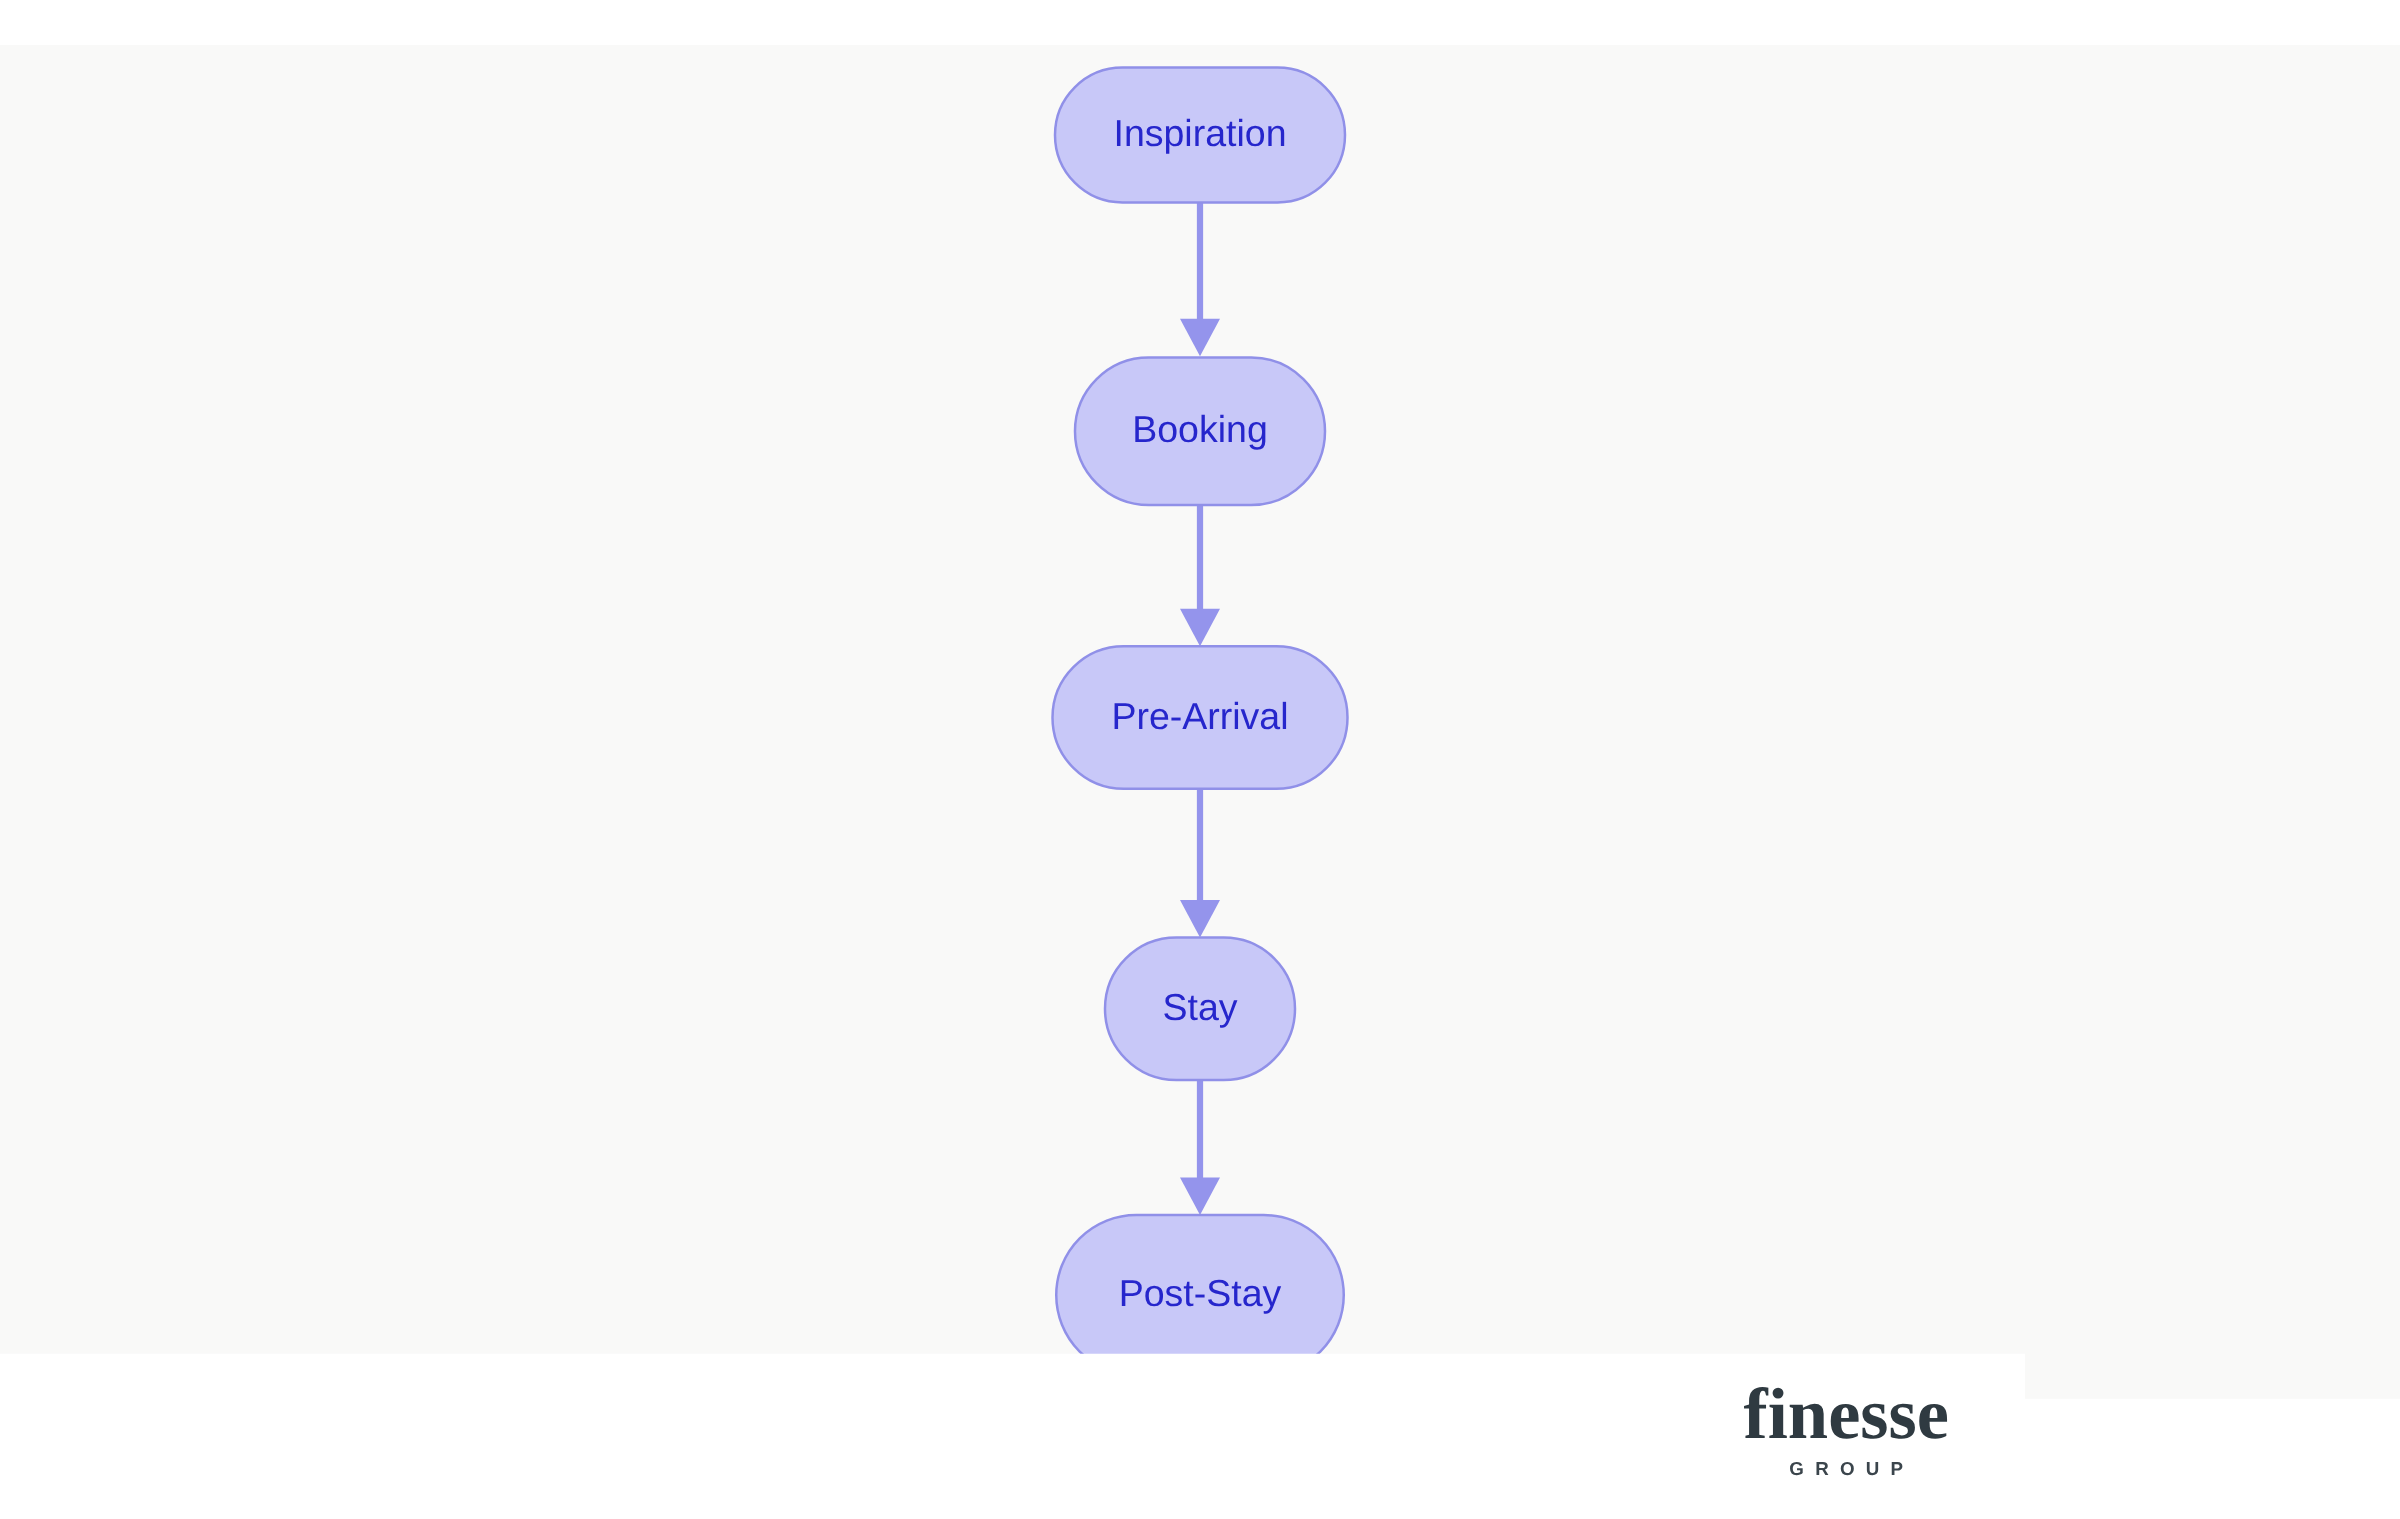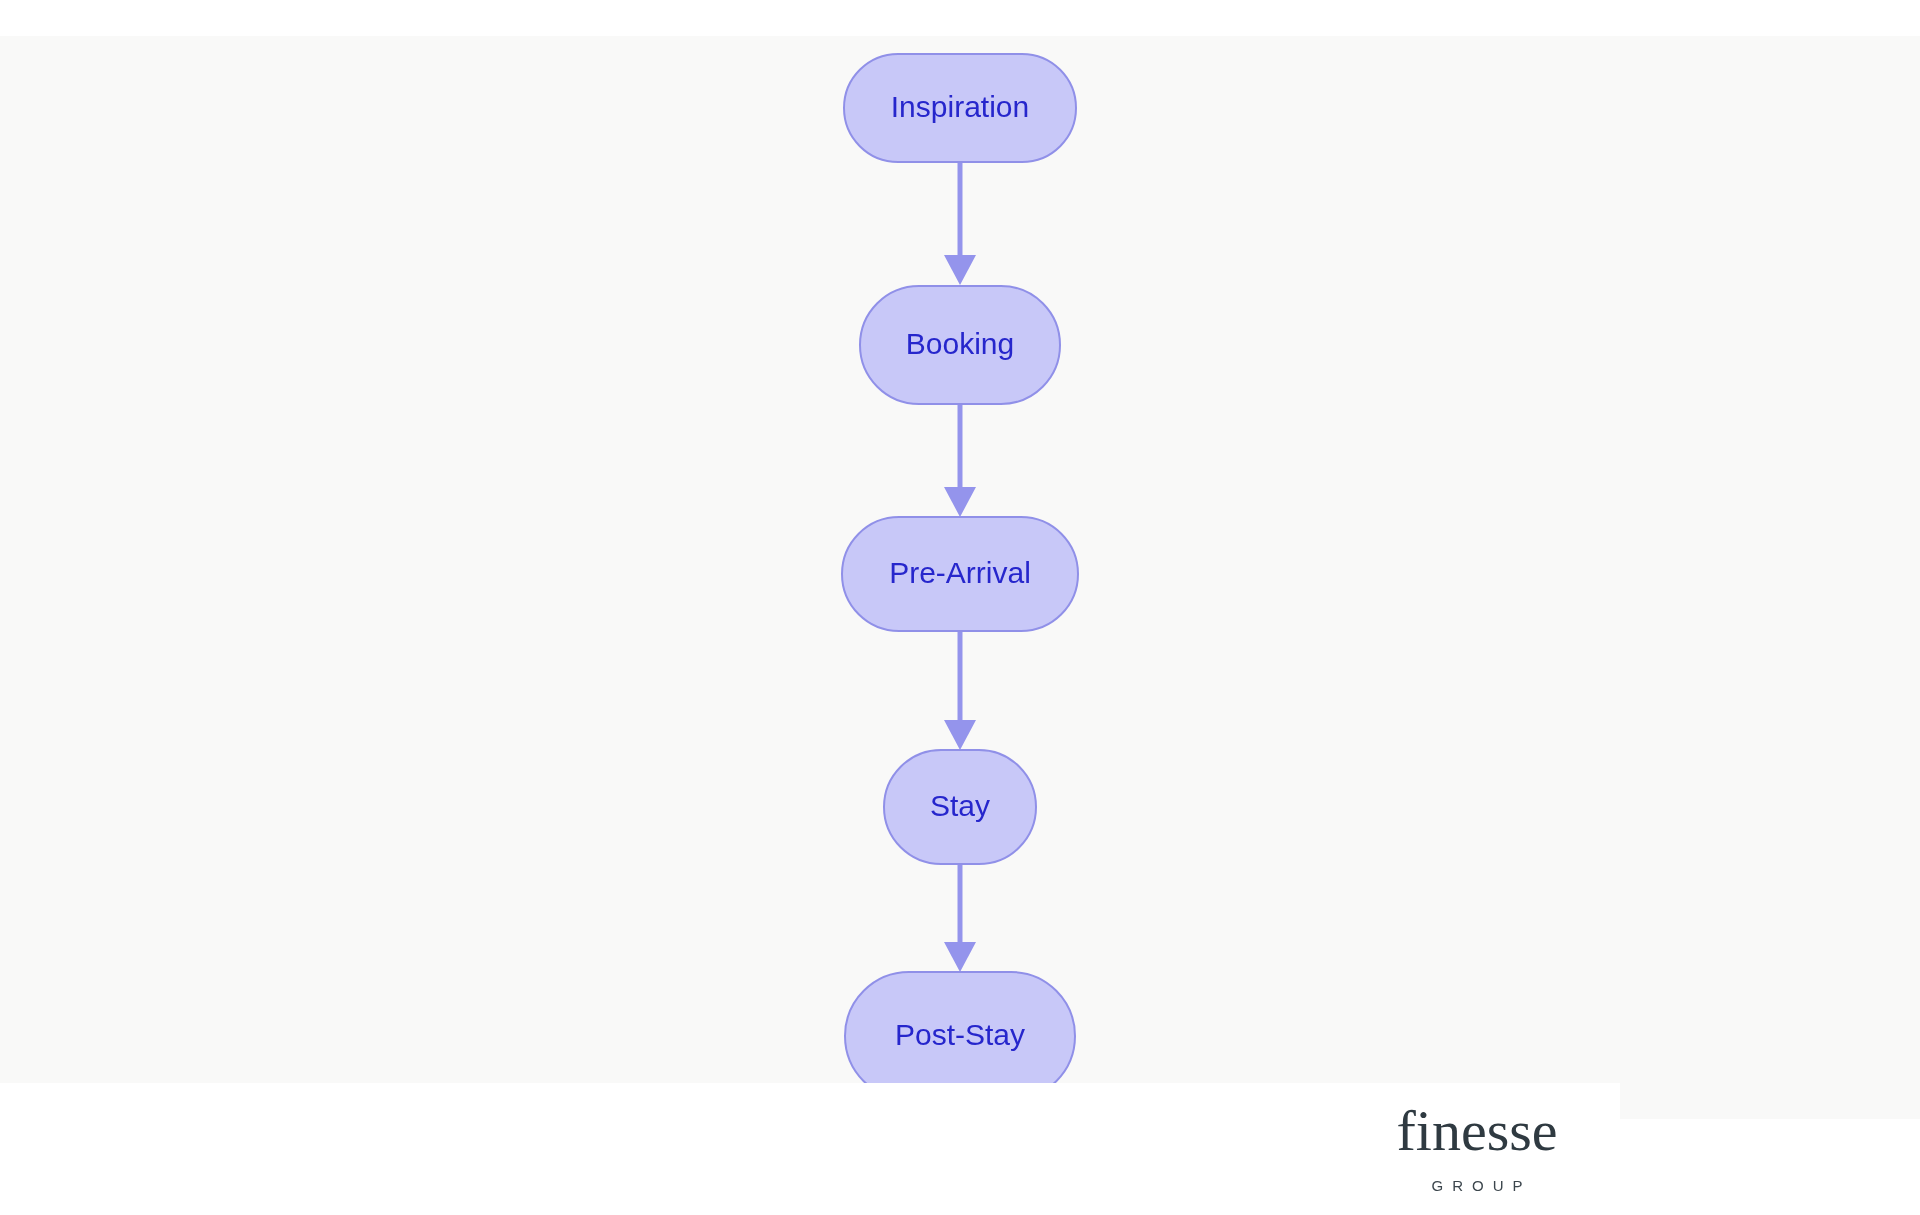--- a/index.html
+++ b/index.html
@@ -67,20 +67,21 @@
   }
 
   
   #footer {
     position: absolute;
     left: 0;
     top: 1083px;
     width: 1620px;
     height: 132px;
     background: #ffffff;
+    font-weight: bold;
   }
 
   #brand-logo {
     position: absolute;
     right: 48px;
     top: 18px;
     width: 190px;
     text-align: center;
     line-height: 1;
   }
@@ -89,21 +90,21 @@
     font-family: "Liberation Serif", serif;
     font-size: 58px;
     color: #2f3a41;
     letter-spacing: 0px;
     line-height: 1.05;
     display: block;
   }
 
   #brand-subword {
     display: block;
-    margin-top: 16px;
+    margin-top: 6px;
     font-family: "Liberation Sans", sans-serif;
     font-size: 15px;
     letter-spacing: 9px;
     color: #3b454c;
     text-indent: 9px;
   }
 </style>
 </head>
 <body>
 

